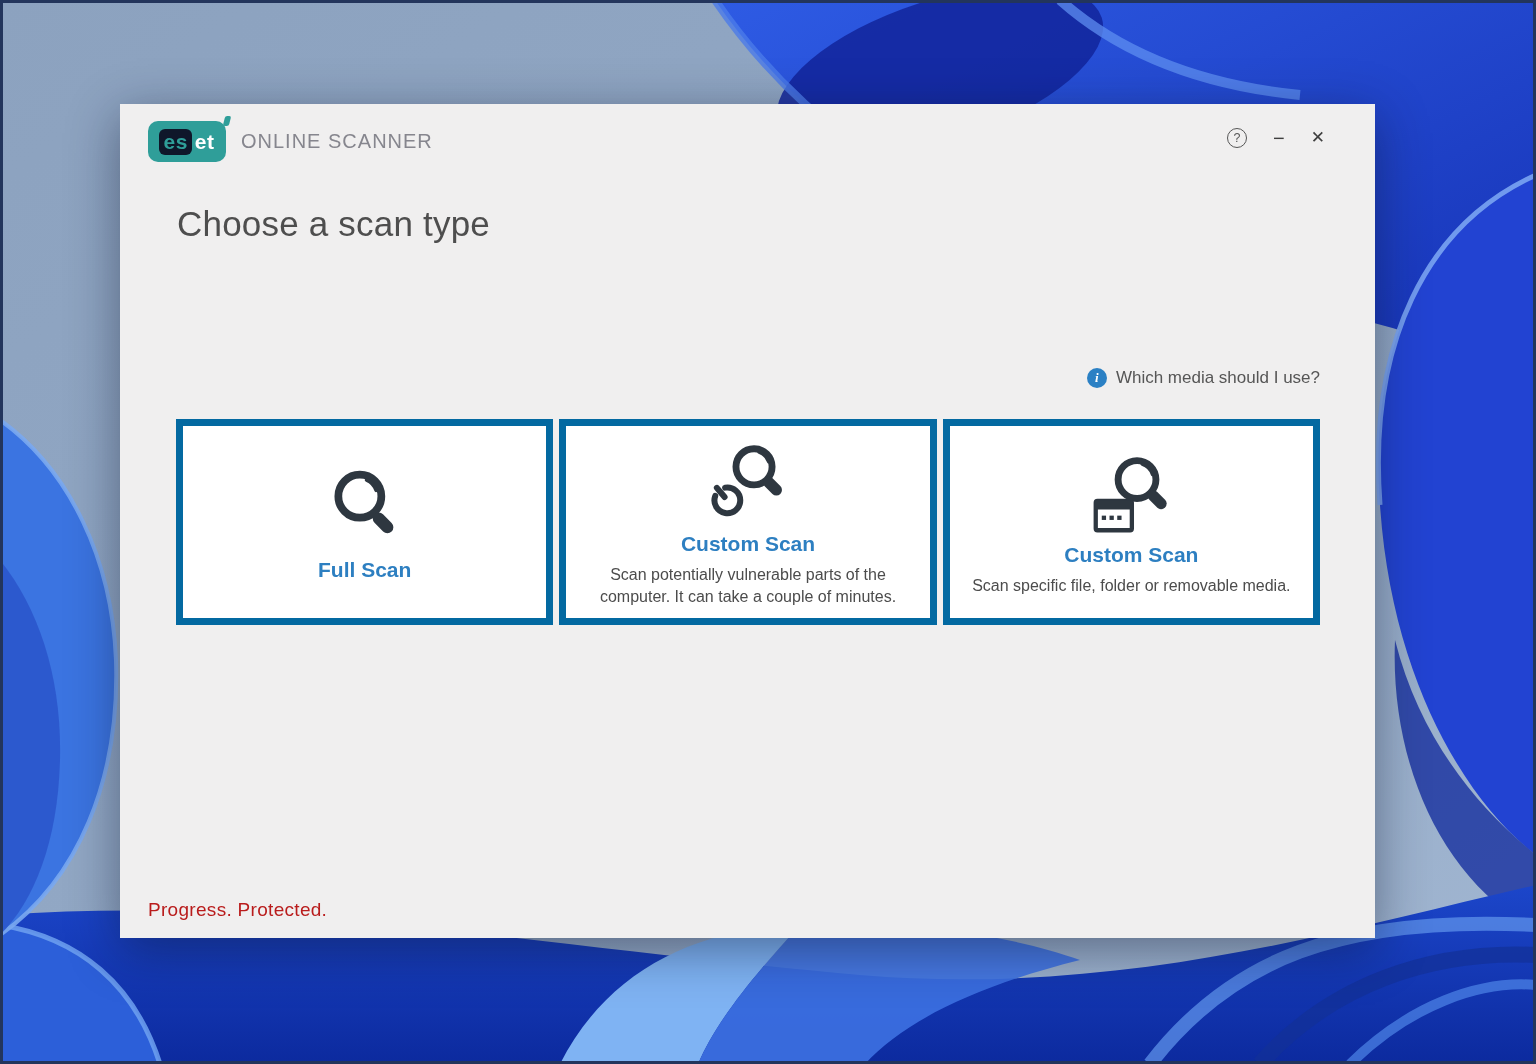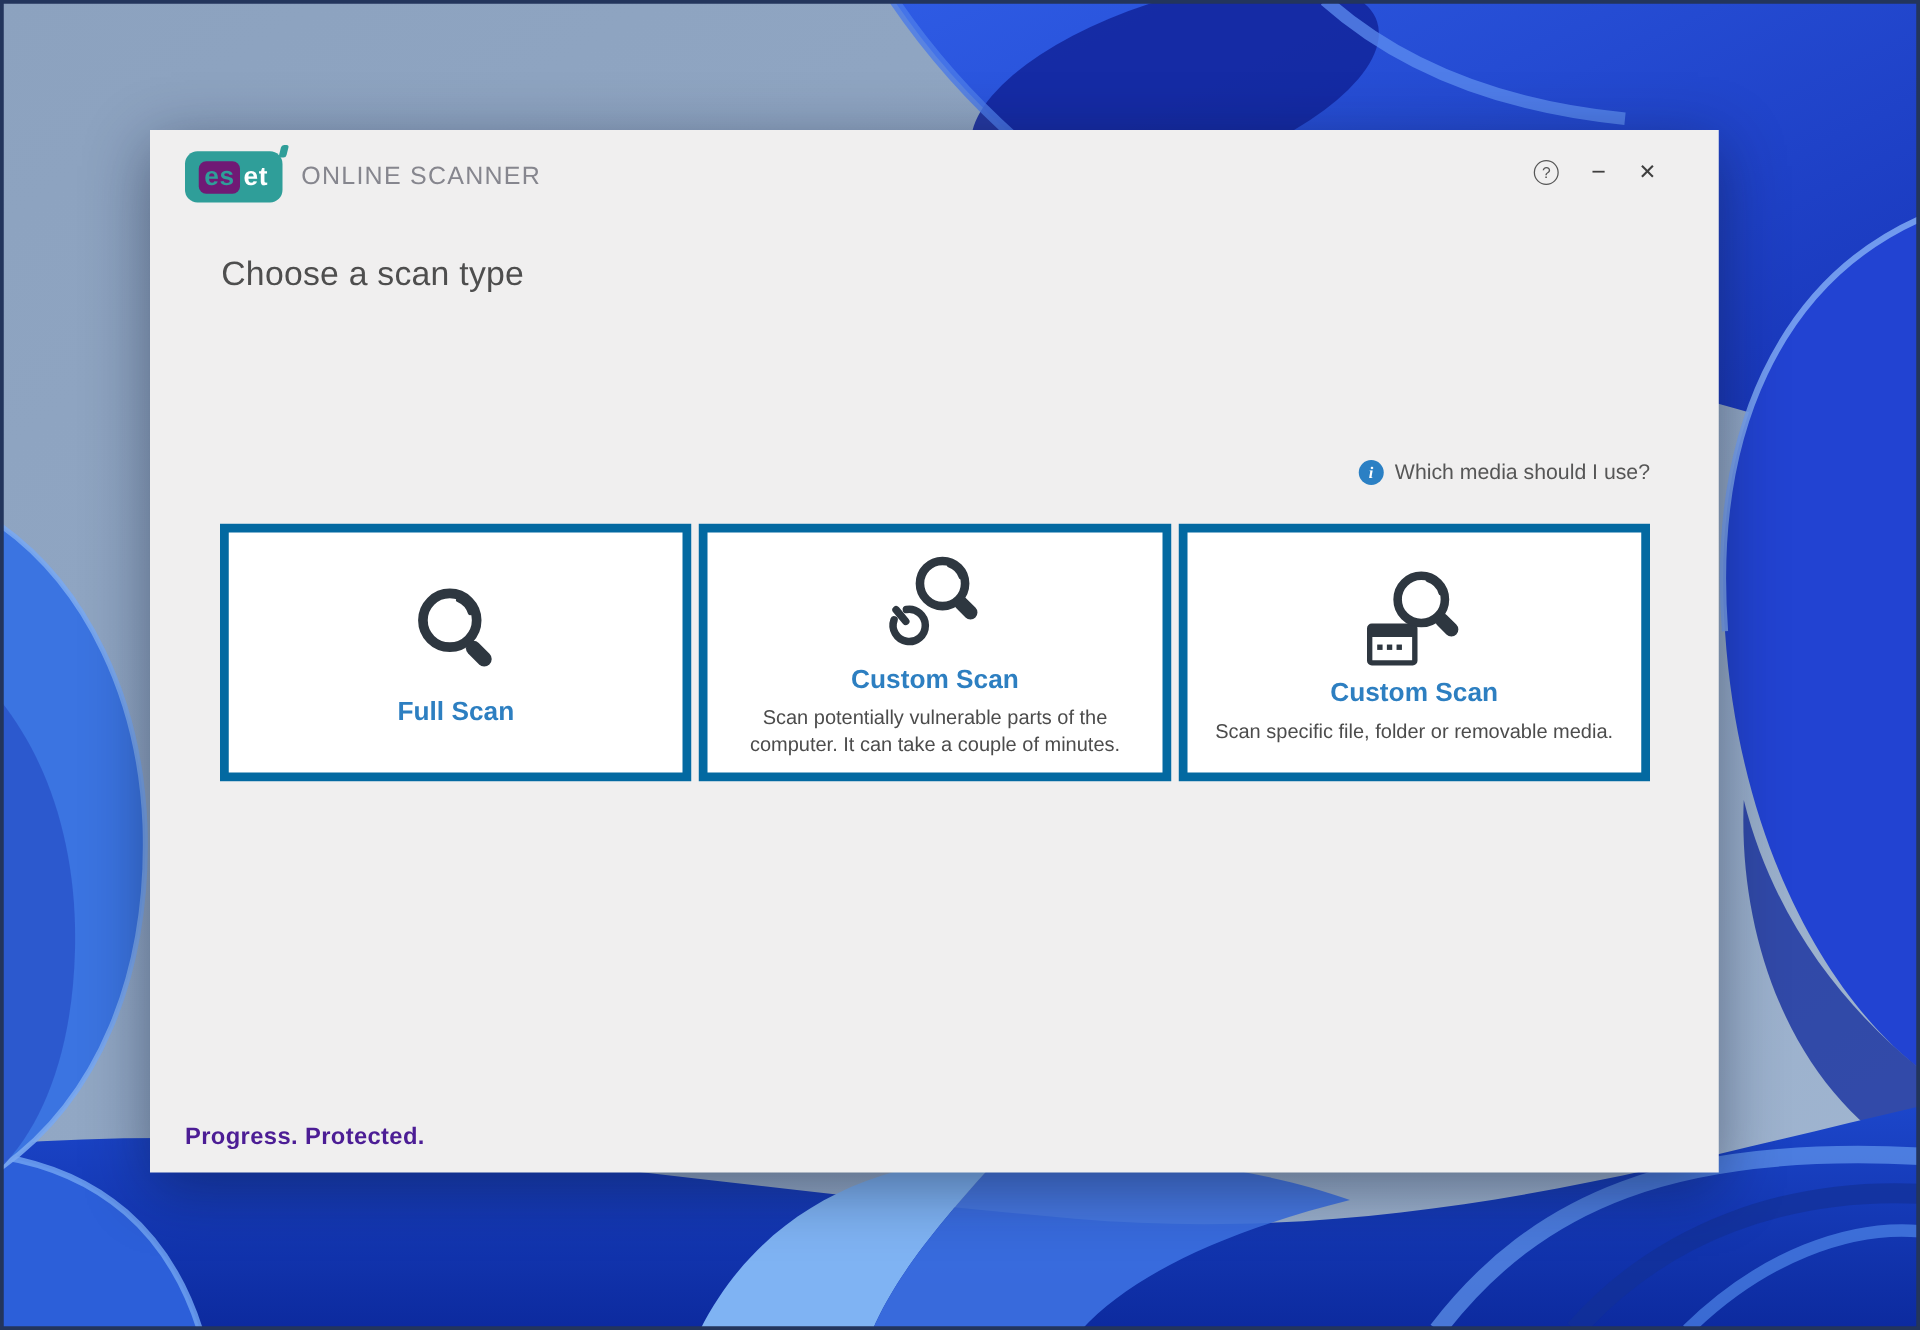--- a/index.html
+++ b/index.html
@@ -13,50 +13,50 @@
   .wallpaper{position:absolute;inset:0;z-index:0;}
   
   .app-window{
     position:absolute;left:120px;top:104px;width:1255px;height:834px;
     background:#f0efef;z-index:2;box-shadow:0 12px 48px rgba(10,20,45,.45);
   }
   
   .brand-row{position:absolute;left:28px;top:17px;display:flex;align-items:center;}
   .logo{position:relative;width:78px;height:41px;background:#2f9e99;border-radius:10px;
         display:flex;align-items:center;justify-content:center;gap:3px;}
-  .logo-box{background:#701a75;color:#2f9e99;border-radius:6px;padding:2px 4px 3px 4px;
+  .logo-box{background:#0f172a;color:#2f9e99;border-radius:6px;padding:2px 4px 3px 4px;
         font-weight:bold;font-size:21px;line-height:1;letter-spacing:.5px;}
   .logo-et{color:#ffffff;font-weight:bold;font-size:21px;line-height:1;letter-spacing:.5px;}
   .logo-tick{position:absolute;top:-5px;right:-4px;width:6px;height:10px;background:#2f9e99;
         border-radius:2px;transform:skewX(-14deg);}
   .product-name{margin-left:15px;font-size:20px;color:#86868e;letter-spacing:1px;}
   
   .win-controls{position:absolute;top:24px;right:50px;display:flex;gap:26px;align-items:center;}
   .win-btn{background:transparent;border:none;padding:0;cursor:pointer;display:flex;align-items:center;justify-content:center;color:#4a4a4a;}
   .help-circle{width:20px;height:20px;border:1.5px solid #565656;border-radius:50%;
         display:flex;align-items:center;justify-content:center;font-size:12.5px;color:#565656;box-sizing:border-box;}
   .min-glyph{font-size:20px;line-height:20px;color:#3f3f3f;}
   .close-glyph{font-size:17px;line-height:20px;color:#3f3f3f;}
   
-  .page-title{position:absolute;left:57px;top:100px;margin:0;font-size:27px;font-weight:400;color:#4e4e4e;letter-spacing:.2px;}
+  .page-title{position:absolute;left:57px;top:100px;margin:0;font-size:35px;font-weight:400;color:#4e4e4e;letter-spacing:.2px;}
   
   .help-link{position:absolute;right:55px;top:264px;display:flex;align-items:center;gap:9px;cursor:pointer;}
   .info-circle{width:20px;height:20px;background:#2b80c4;border-radius:50%;color:#fff;
         display:flex;align-items:center;justify-content:center;
         font-family:"Liberation Serif",serif;font-weight:bold;font-style:italic;font-size:13px;}
   .help-link-text{font-size:17px;color:#565656;}
   
   .cards{position:absolute;left:56px;top:315px;width:1144px;display:flex;gap:6px;}
   .card{flex:1 1 0;height:206px;background:#ffffff;border:7px solid #0369a1;box-sizing:border-box;
         display:flex;flex-direction:column;align-items:center;justify-content:center;cursor:pointer;}
   .card-icon{height:92px;display:flex;align-items:center;justify-content:center;margin-top:2px;}
   .card-title{font-size:21px;font-weight:bold;color:#2d7fc1;margin-top:2px;}
   .card-desc{font-size:16px;color:#4c4c4c;text-align:center;line-height:1.38;margin-top:8px;padding:0 8px;max-width:352px;}
   
-  .footer-tagline{position:absolute;left:28px;bottom:17px;font-size:19px;font-weight:bold;color:#4c1d95;letter-spacing:.3px;}
+  .footer-tagline{position:absolute;left:28px;bottom:17px;font-size:19px;font-weight:normal;color:#b91c1c;letter-spacing:.3px;}
 </style>
 </head>
 <body>
 
 <svg class="wallpaper" width="1536" height="1064" viewBox="0 0 1536 1064" xmlns="http://www.w3.org/2000/svg">
   <defs>
     <linearGradient id="bgGrad" x1="0" y1="0" x2="1" y2="1">
       <stop offset="0" stop-color="#8ca2bf"></stop>
         <stop offset="0.6" stop-color="#93a9c6"></stop>
         <stop offset="1" stop-color="#a2b7d2"></stop>

